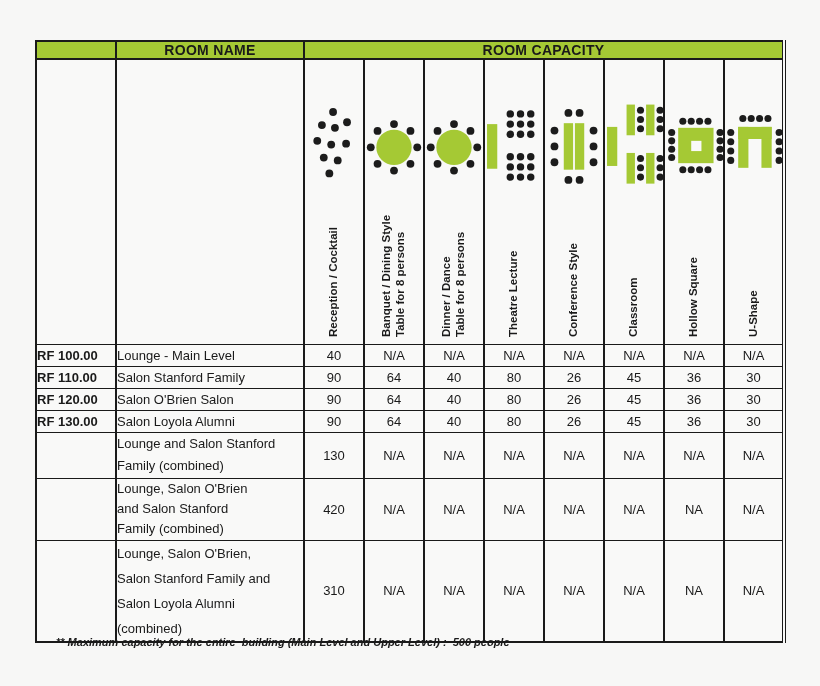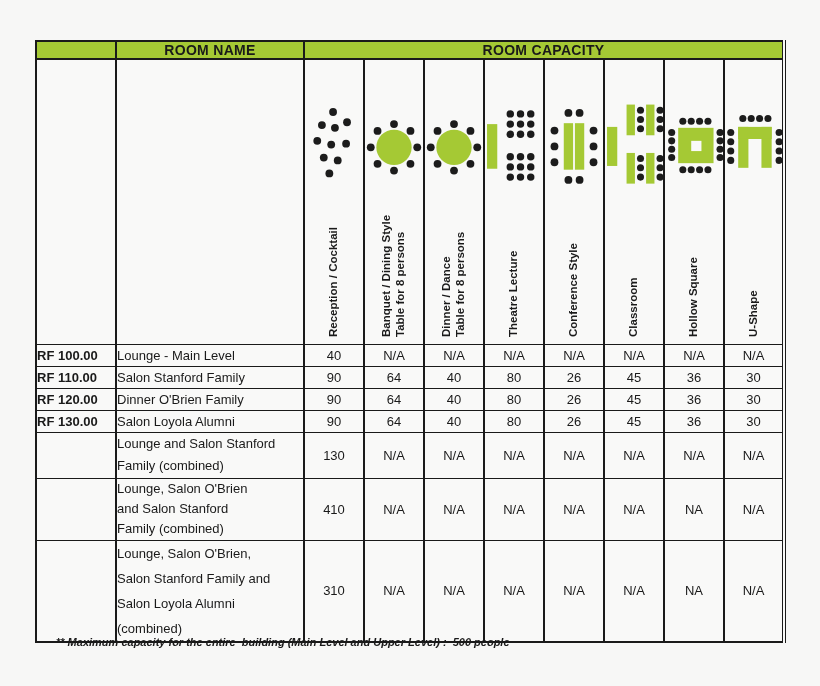--- a/index.html
+++ b/index.html
@@ -344,21 +344,21 @@
     <td class="valcell">80</td>
     <td class="valcell">26</td>
     <td class="valcell">45</td>
     <td class="valcell">36</td>
     <td class="valcell">30</td>
   </tr>
 
   <tr class="r-single">
     <td class="codecell">RF 120.00</td>
     <td class="namecell">
-            <span>Dinner O'Brien Family</span>
+            <span>Salon O'Brien Salon</span>
           </td>
     <td class="valcell cap-first">90</td>
     <td class="valcell">64</td>
     <td class="valcell">40</td>
     <td class="valcell">80</td>
     <td class="valcell">26</td>
     <td class="valcell">45</td>
     <td class="valcell">36</td>
     <td class="valcell">30</td>
   </tr>
@@ -394,21 +394,21 @@
     <td class="valcell">N/A</td>
   </tr>
 
   <tr class="r-three-a">
     <td class="codecell"></td>
     <td class="namecell">
       <span>Lounge, Salon O'Brien</span>
       <span>and Salon Stanford</span>
       <span>Family (combined)</span>
     </td>
-    <td class="valcell cap-first">410</td>
+    <td class="valcell cap-first">420</td>
     <td class="valcell">N/A</td>
     <td class="valcell">N/A</td>
     <td class="valcell">N/A</td>
     <td class="valcell">N/A</td>
     <td class="valcell">N/A</td>
     <td class="valcell">NA</td>
     <td class="valcell">N/A</td>
   </tr>
 
   <tr class="r-three-b">

